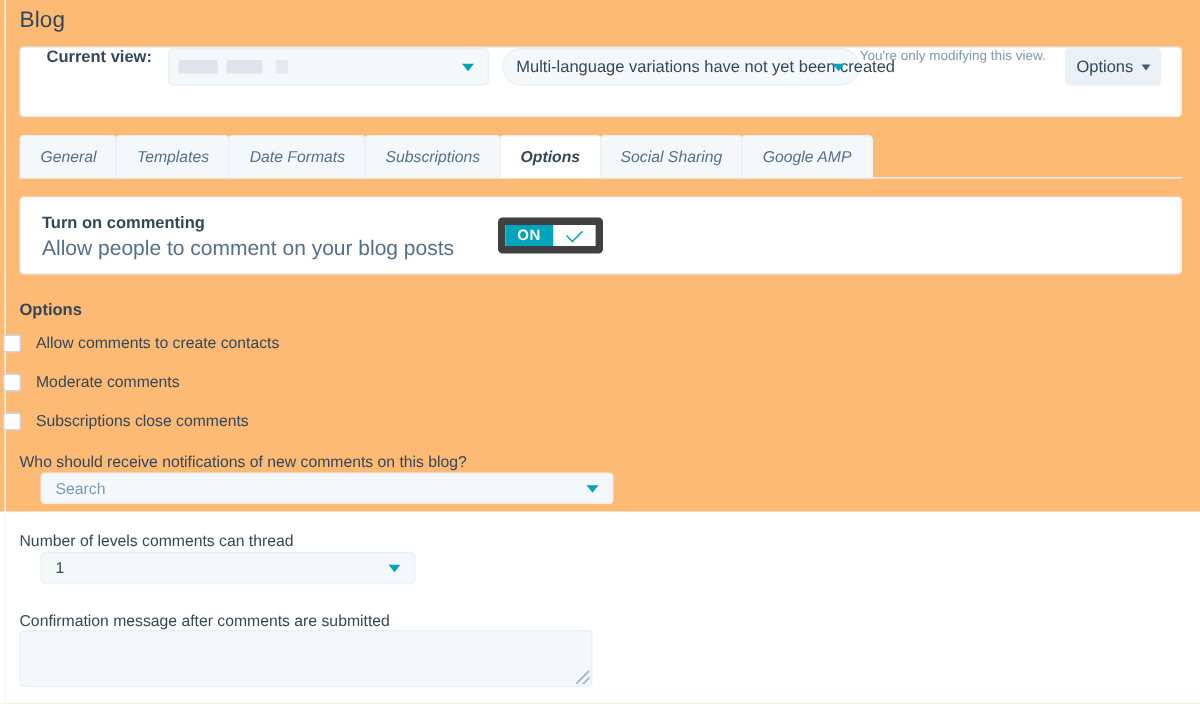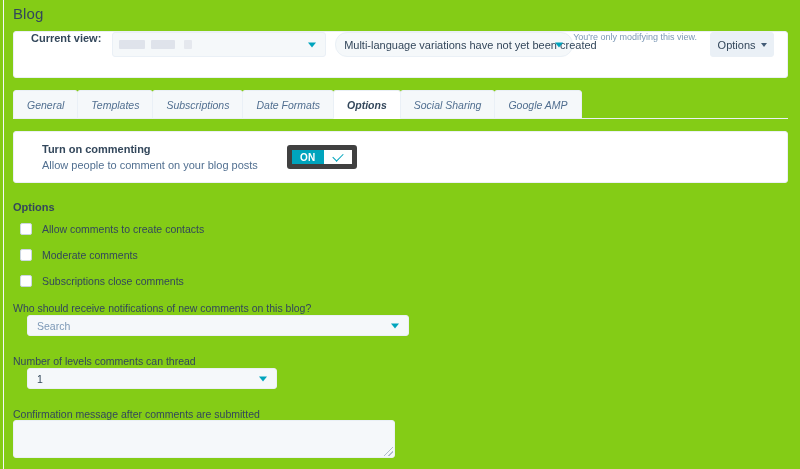--- a/index.html
+++ b/index.html
@@ -4,21 +4,21 @@
 <style>
   * { box-sizing: border-box; }
   html, body {
     margin: 0; padding: 0;
     width: 800px; height: 469px;
     background: #ffffff;
     font-family: "Liberation Sans", sans-serif;
     color: #33475b;
     overflow: hidden;
   }
-  #page { position: relative; width: 800px; height: 469px; background: #84cc16; }
+  #page { position: relative; width: 800px; height: 341px; background: #fdba74; }
 
   
   .page-title {
     position: absolute; left: 13px; top: 5px;
     font-size: 15px; font-weight: 400; color: #33475b;
     letter-spacing: .1px;
   }
 
   
   .viewbar {
@@ -130,23 +130,23 @@
 
   
   .toggle-card {
     position: absolute; left: 13px; top: 131px;
     width: 775px; height: 52px;
     background: #fff;
     border: 1px solid #eaf0f6;
     border-radius: 3px;
     display: flex; align-items: center;
   }
-  .toggle-texts { margin-left: 28px; }
+  .toggle-texts { margin-left: 14px; }
   .toggle-title { font-size: 11px; font-weight: bold; color: #33475b; line-height: 14px; }
-  .toggle-sub { font-size: 11px; color: #516f90; line-height: 14px; margin-top: 2px; }
+  .toggle-sub { font-size: 14px; color: #516f90; line-height: 14px; margin-top: 2px; }
 
   .switch {
     margin-left: 29px;
     display: flex; align-items: stretch;
     height: 24px;
     border-radius: 3px; overflow: hidden;
     border: 5px solid #404040;
     cursor: pointer;
   }
   .switch-on {
@@ -167,21 +167,21 @@
     transform: rotate(-45deg);
     margin-top: -3px;
   }
 
   
   .section-title {
     position: absolute; left: 13px; top: 201px;
     font-size: 11px; font-weight: bold; color: #33475b;
   }
   .cb-row {
-    position: absolute; left: 20px;
+    position: absolute; left: 2px;
     display: flex; align-items: center;
   }
   .cb-box {
     width: 12px; height: 12px;
     border: 1px solid #cbd6e2;
     border-radius: 2px;
     background: #fff;
     cursor: pointer;
     flex: 0 0 auto;
   }
@@ -253,22 +253,22 @@
 
     <div class="options-btn">
       <span>Options</span>
       <span class="caret-sm"></span>
     </div>
   </div>
 
   <div class="tabs">
     <div class="tab">General</div>
     <div class="tab">Templates</div>
+    <div class="tab">Date Formats</div>
     <div class="tab">Subscriptions</div>
-    <div class="tab">Date Formats</div>
     <div class="tab active">Options</div>
     <div class="tab">Social Sharing</div>
     <div class="tab">Google AMP</div>
   </div>
 
   <div class="toggle-card">
     <div class="toggle-texts">
       <div class="toggle-title">Turn on commenting</div>
       <div class="toggle-sub">Allow people to comment on your blog posts</div>
     </div>

